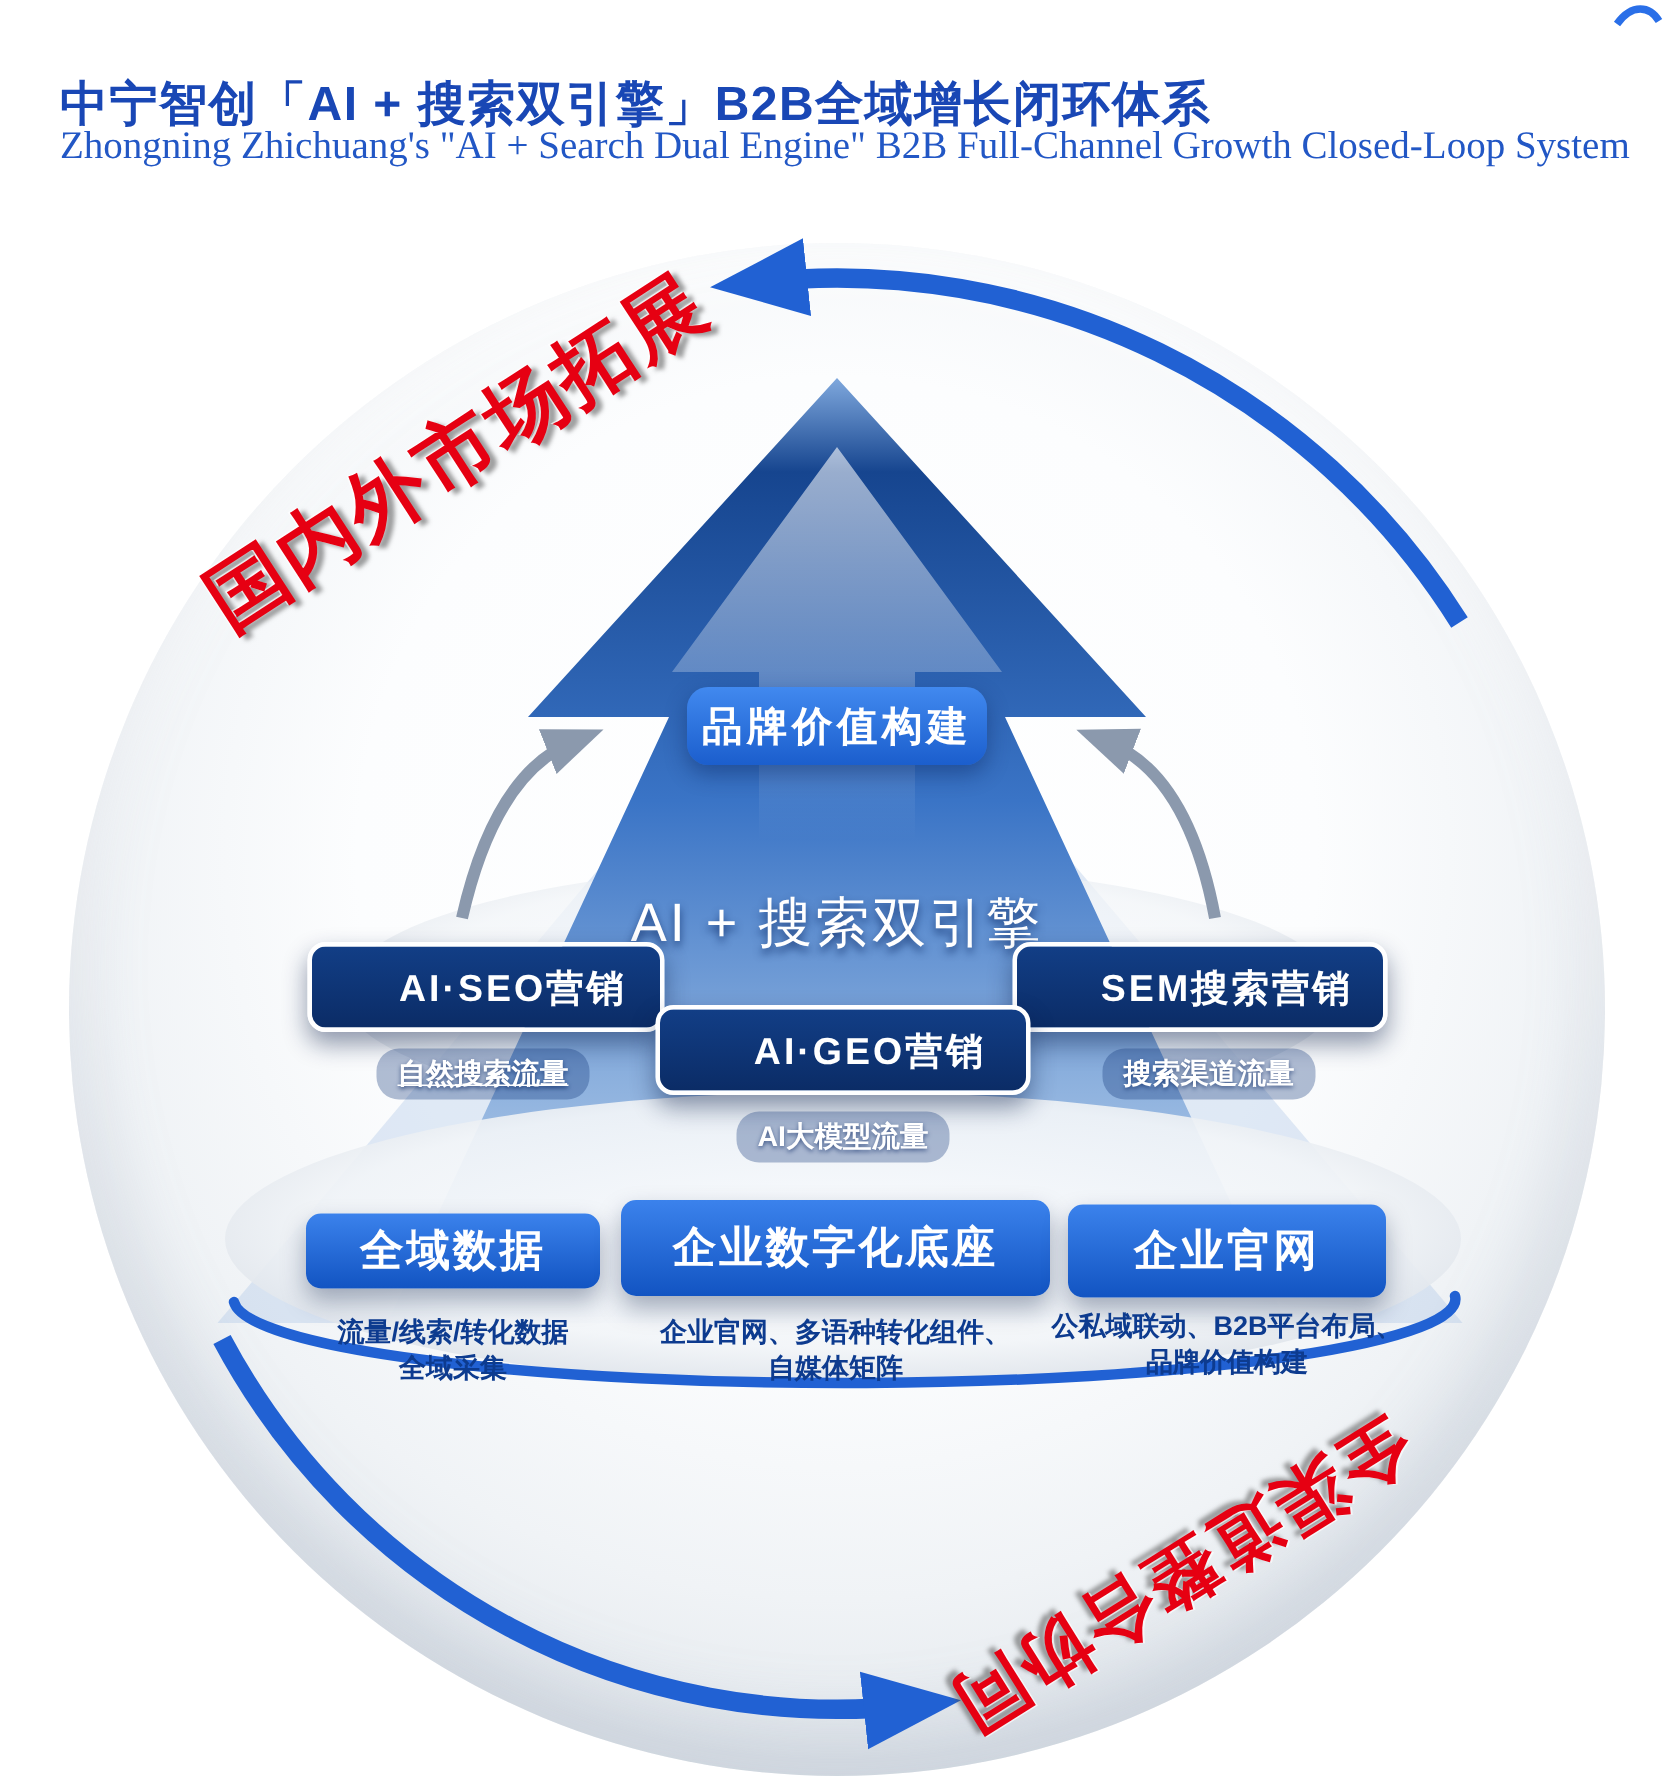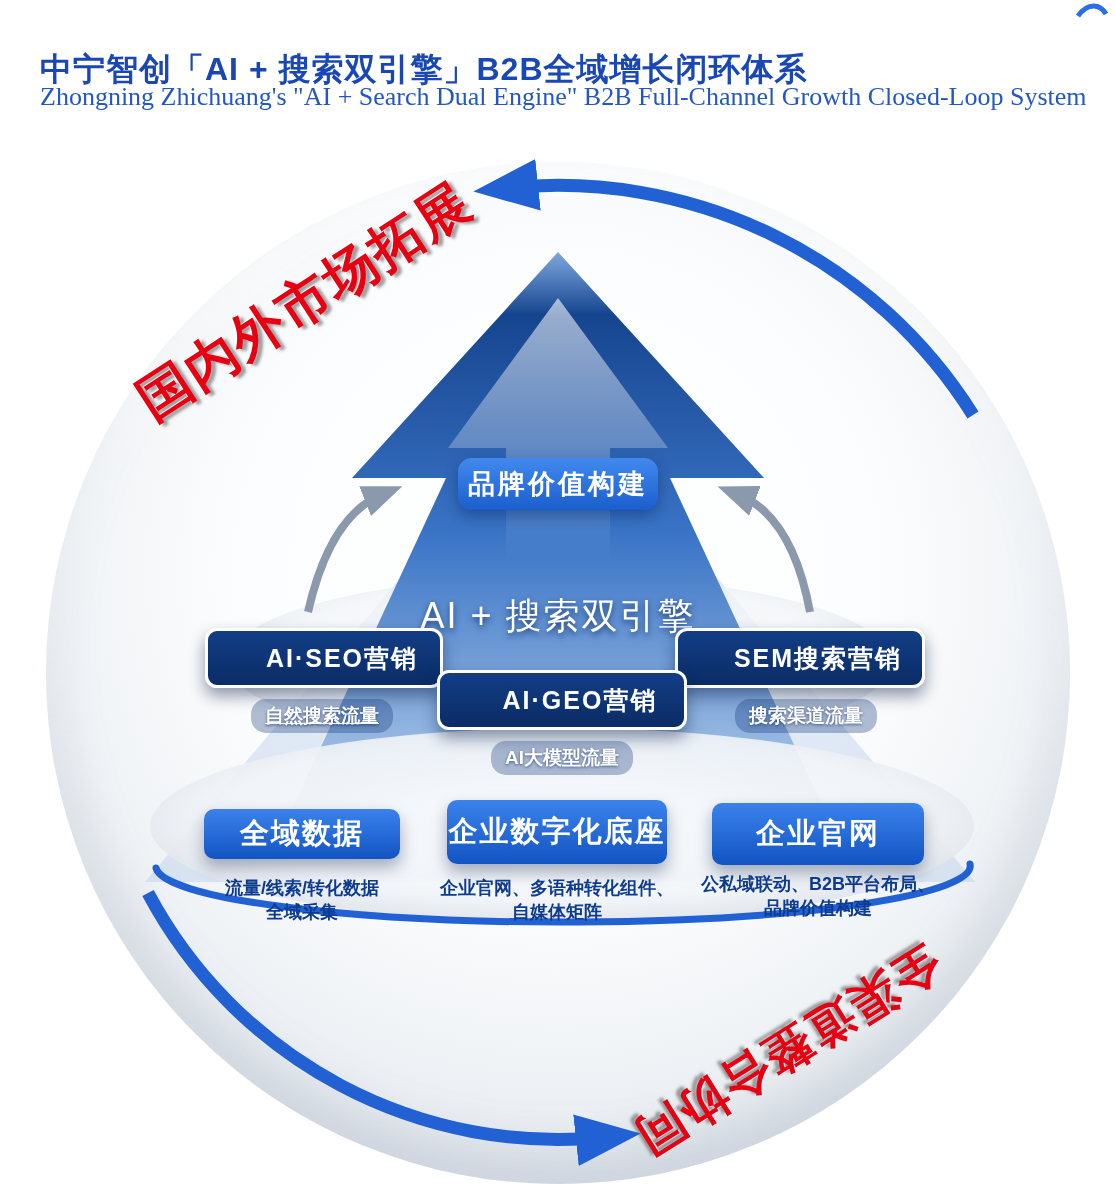--- a/index.html
+++ b/index.html
@@ -67,21 +67,21 @@
   .tier-caption.sem{left:806px;top:716px;}
   .tier-caption.geo{left:562px;top:758px;}
   .bright-box{
     position:absolute;transform:translate(-50%,-50%);
     border-radius:10px;background:linear-gradient(180deg,#3b82ec,#1254c2);
     color:#fff;font-weight:800;letter-spacing:2px;
     display:flex;align-items:center;justify-content:center;
     box-shadow:0 8px 16px rgba(8,28,70,.35);white-space:nowrap;
   }
   .bright-box.f1{left:302px;top:834px;width:196px;height:50px;font-size:29px;}
-  .bright-box.f2{left:557px;top:832px;width:220px;height:64px;font-size:29px;}
+  .bright-box.f2{left:557px;top:832px;width:286px;height:64px;font-size:29px;}
   .bright-box.f3{left:818px;top:834px;width:212px;height:62px;font-size:29px;}
   .foundation-caption{
     position:absolute;transform:translate(-50%,0);text-align:center;
     color:#0d3b8f;font-size:18px;font-weight:700;line-height:1.35;white-space:nowrap;
   }
   .foundation-caption.c1{left:302px;top:876px;}
   .foundation-caption.c2{left:557px;top:876px;}
   .foundation-caption.c3{left:818px;top:872px;}
 </style>
 </head>

